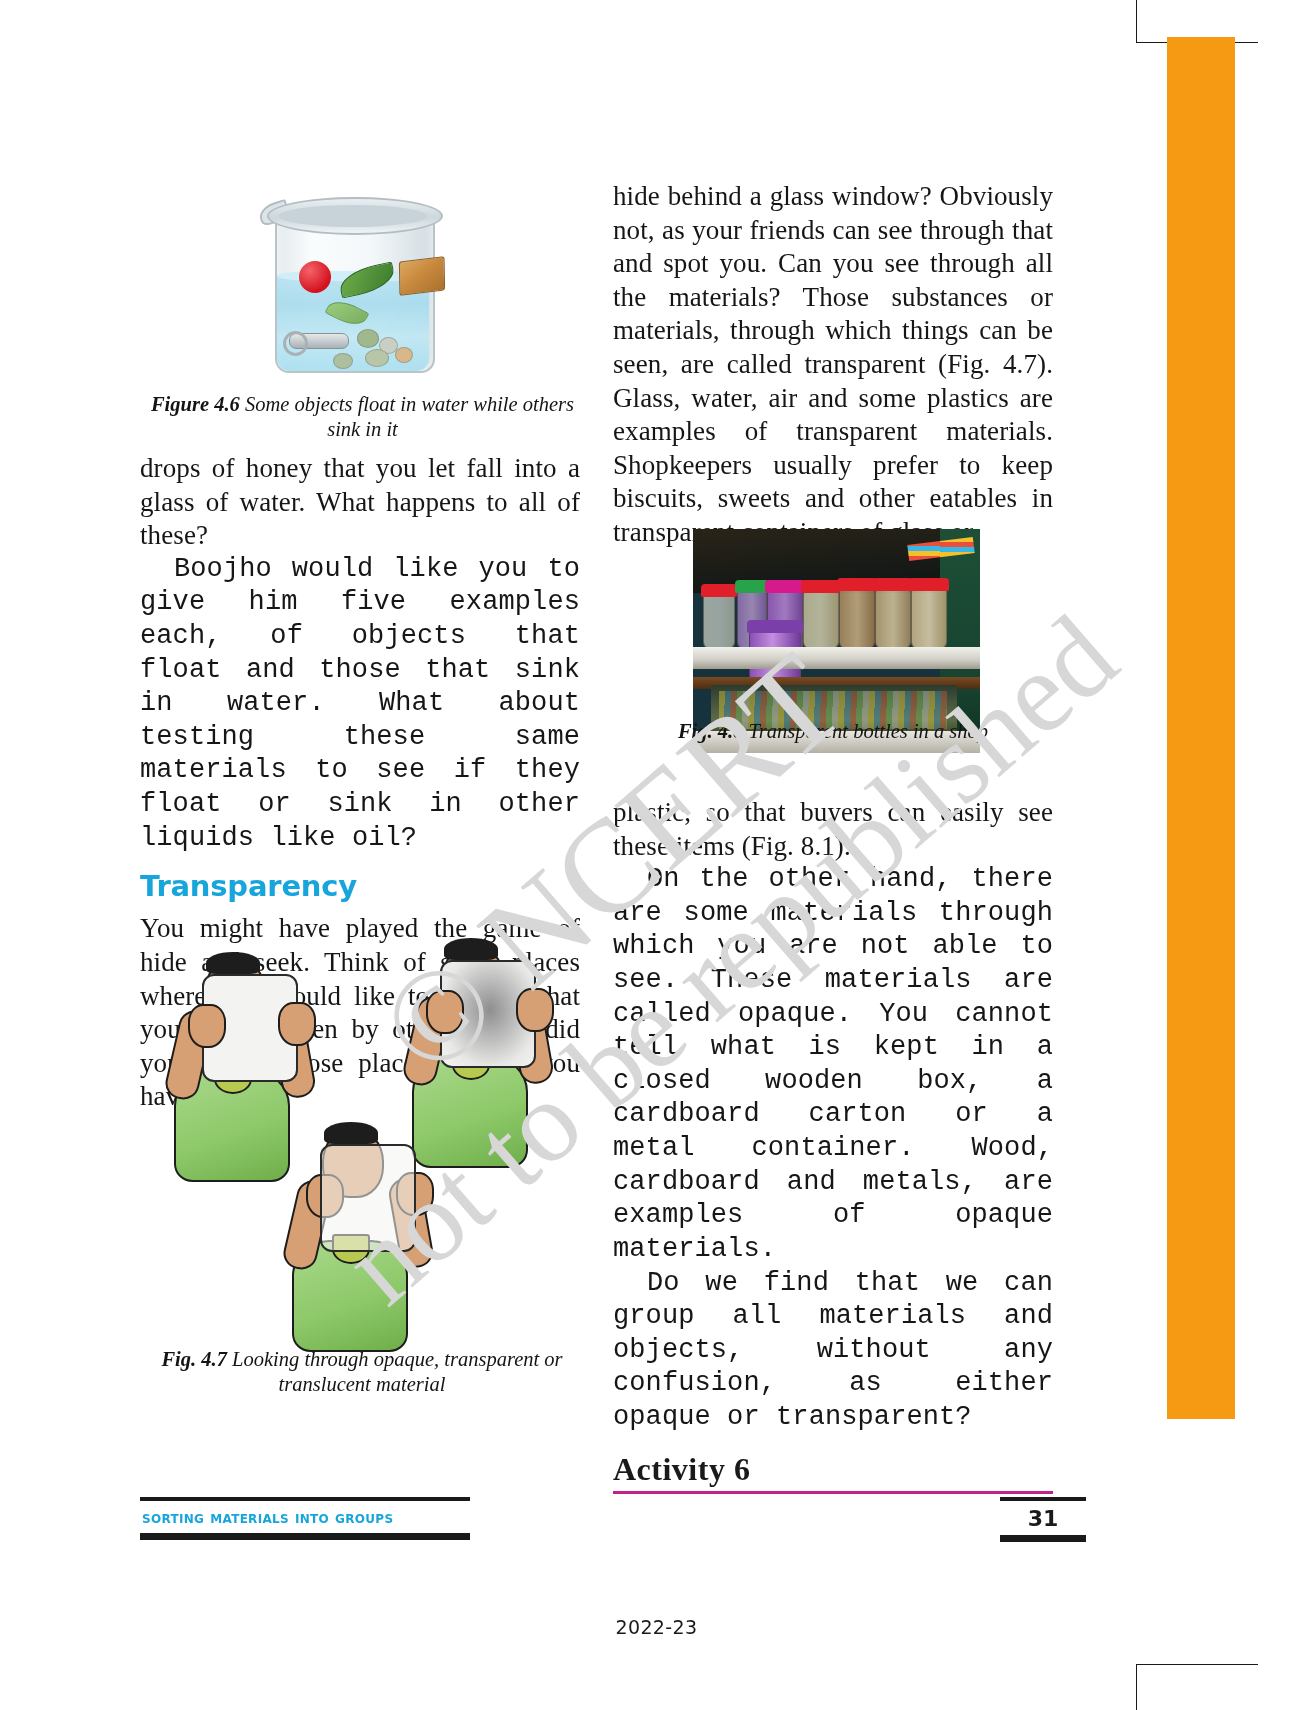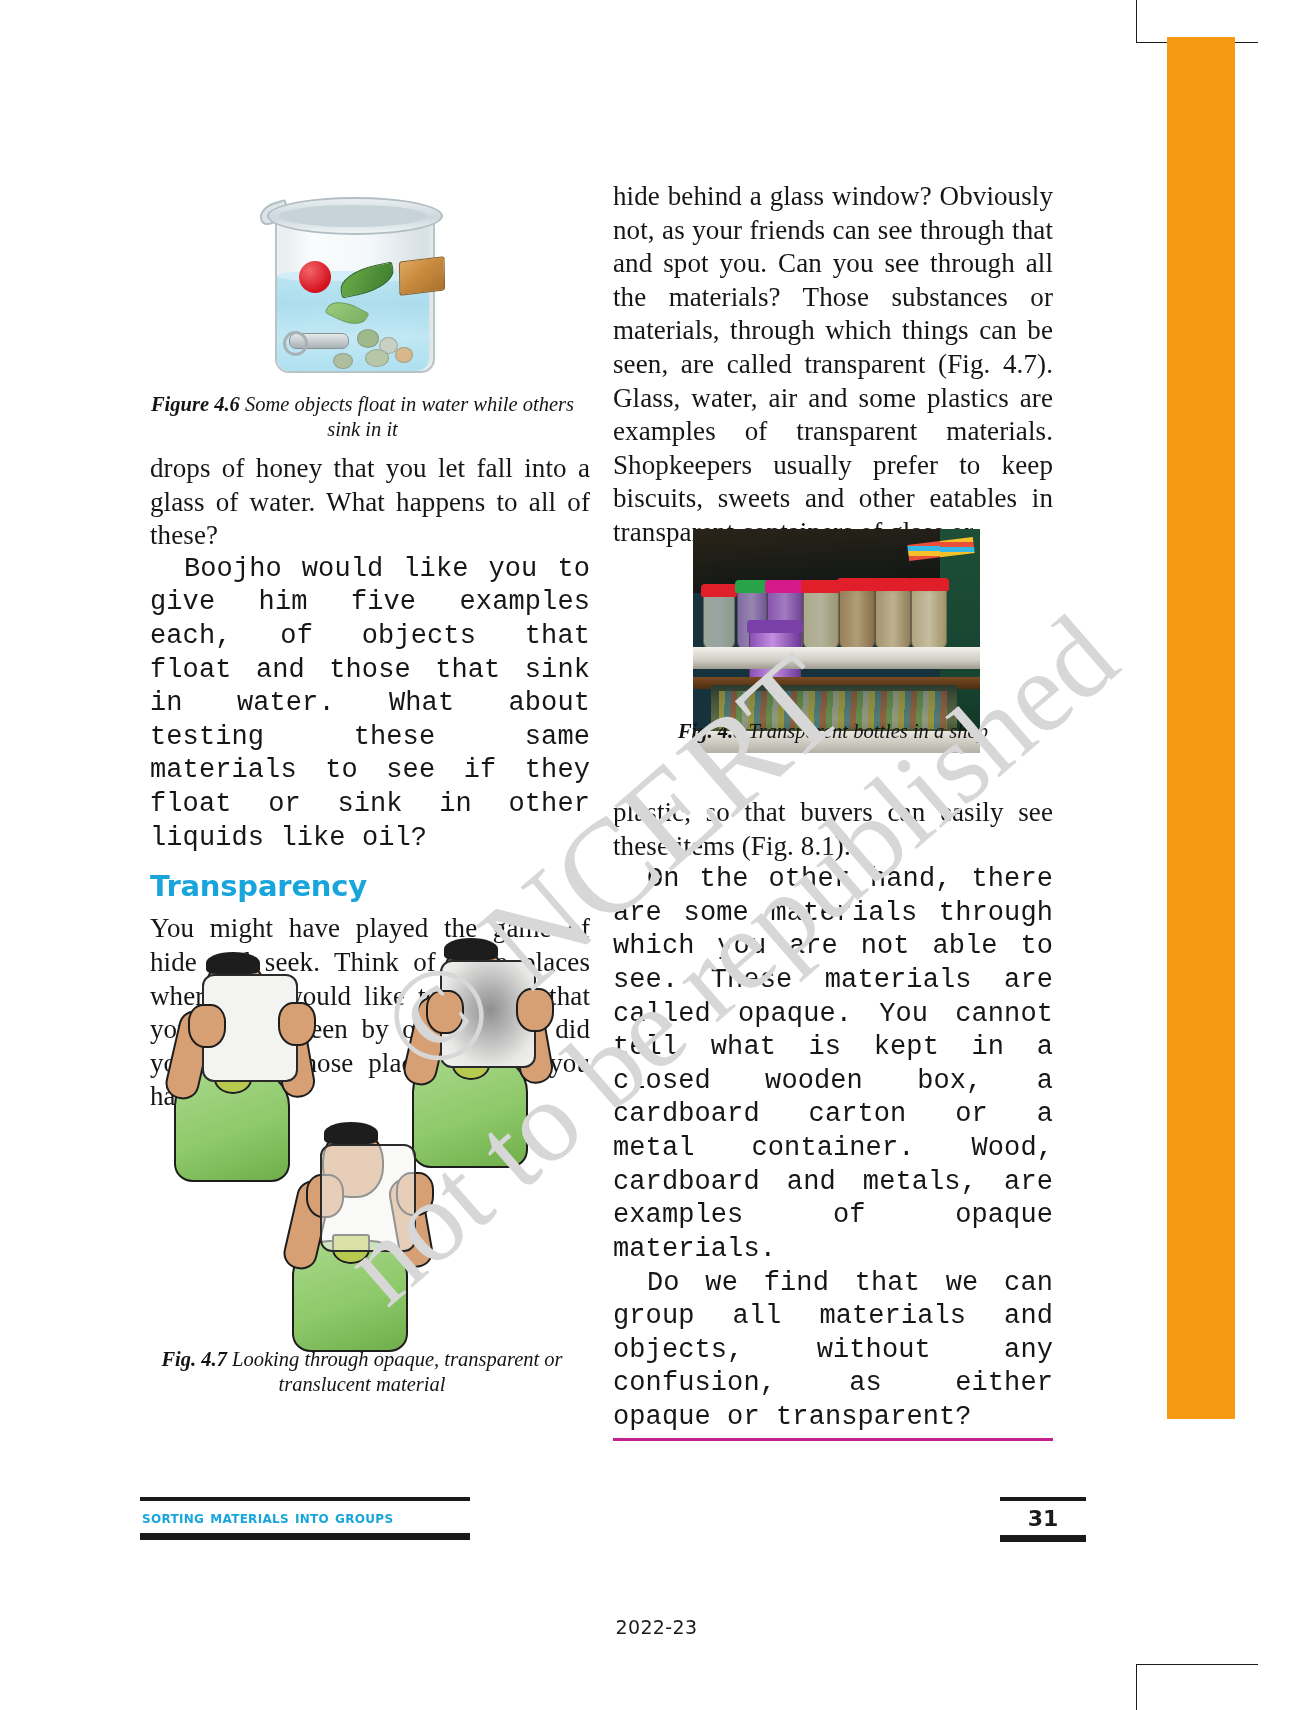--- a/index.html
+++ b/index.html
@@ -31,21 +31,21 @@
     width: 68px;
     height: 1382px;
     background: #f59a12;
   }
 
   
   .col {
     position: absolute;
     width: 440px;
   }
-  #col-left  { left: 150px; top: 180px; }
+  #col-left  { left: 140px; top: 180px; }
   #col-right { left: 613px; top: 180px; }
 
   p.body {
     margin: 0;
     font-size: 27px;
     line-height: 1.245;
     text-align: justify;
     text-justify: inter-word;
     color: #161616;
     letter-spacing: 0.1px;
@@ -503,20 +503,21 @@
   <p class="caption" style="position:absolute; left:613px; top:719px; width:440px;">
     <span class="lbl">Fig. 4.8</span>
     <span>Transparent bottles in a shop</span>
   </p>
 
   <div class="col" id="col-right-lower" style="left:613px; top:796px;">
     <p class="body">plastic, so that buyers can easily see these items (Fig. 8.1).</p>
     <p class="body indent">On the other hand, there are some materials through which you are not able to see. These materials are called opaque. You cannot tell what is kept in a closed wooden box, a cardboard carton or a metal container. Wood, cardboard and metals, are examples of opaque materials.</p>
     <p class="body indent">Do we find that we can group all materials and objects, without any confusion, as either opaque or transparent?</p>
 
+    <h2 class="activity-head">Activity  6</h2>
     <div class="activity-rule"></div>
   </div>
 
   <div id="watermark">
     <div class="wm-line" id="wm-1">© NCERT</div>
     <div class="wm-line" id="wm-2">not to be republished</div>
   </div>
 
   <div id="footer-left">
     <div class="rule-top"></div>

